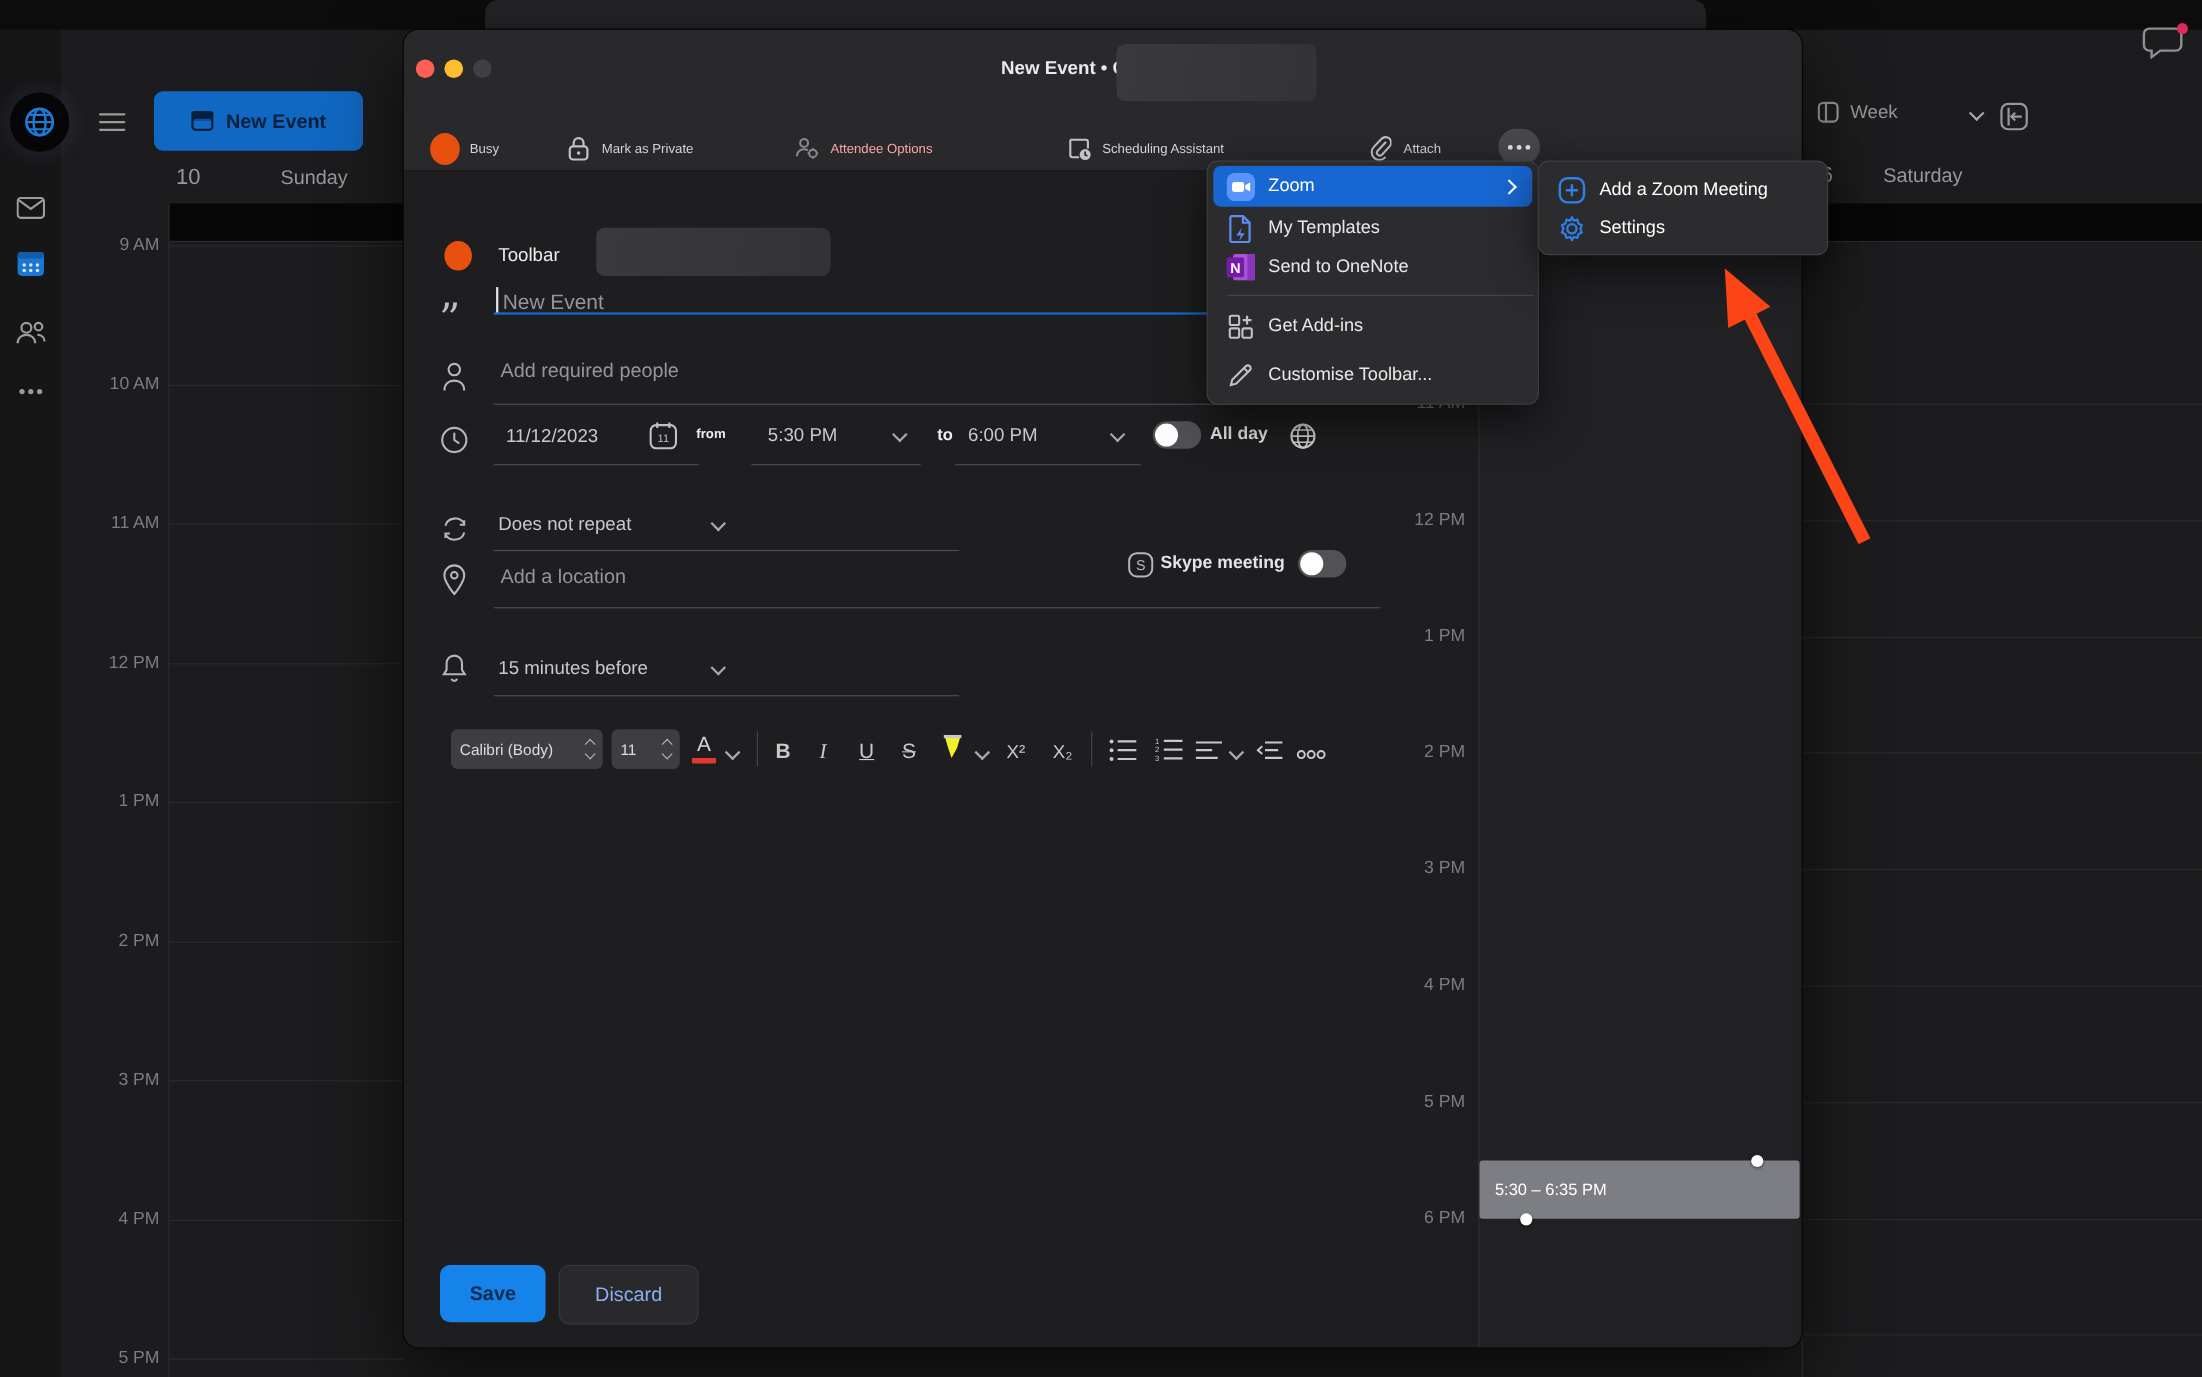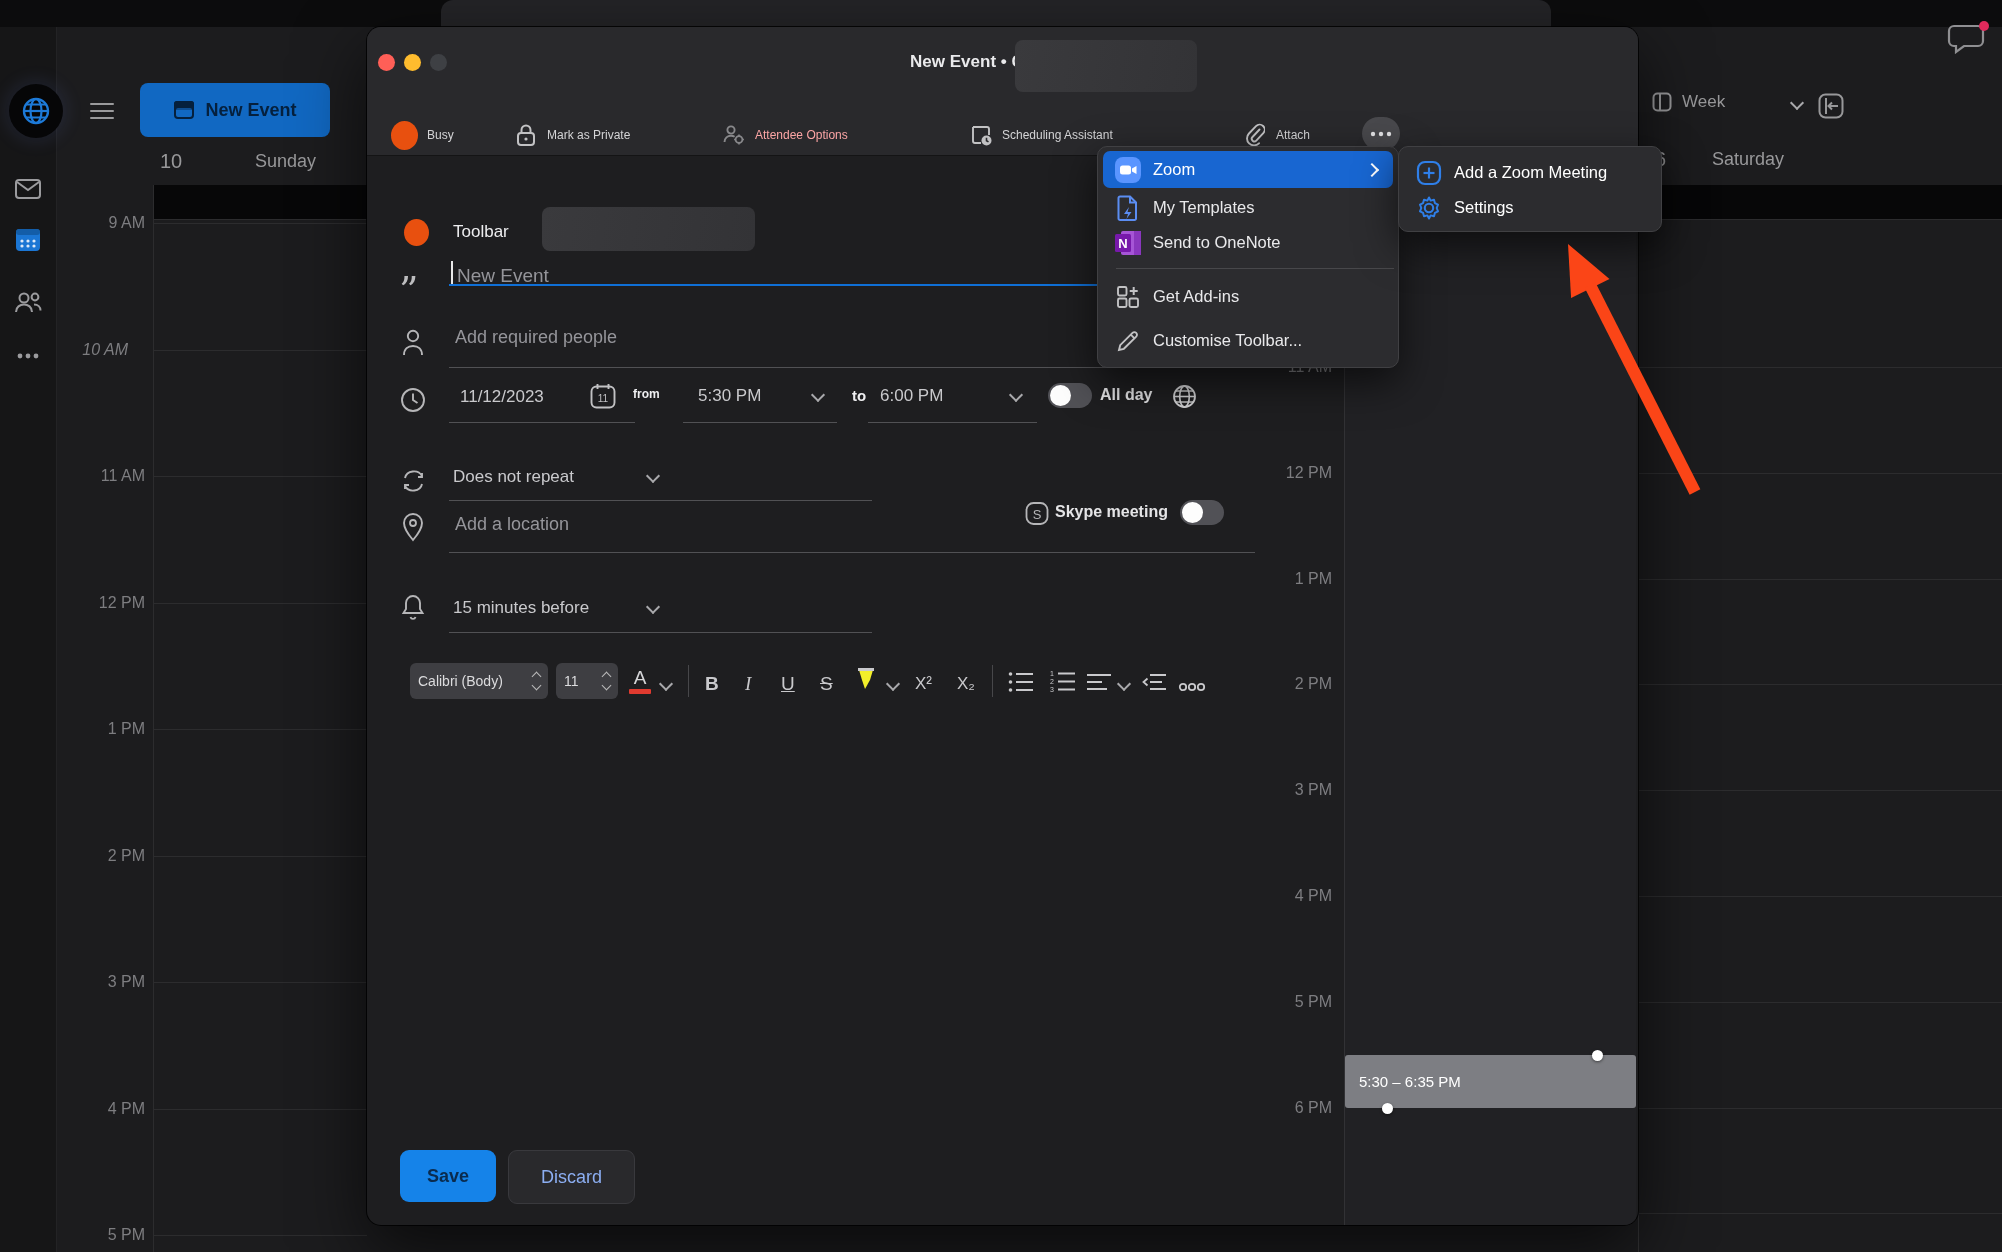--- a/index.html
+++ b/index.html
@@ -570,21 +570,21 @@
       </div>
     </div>
   </div>
 
   <svg class="abs" style="left: 1540px; top: 220px; z-index: 30;" width="190" height="300" viewBox="0 0 190 300">
     <polygon points="28,24 69.5,58.9 31.1,78.1" fill="#fb4517"></polygon>
     <line x1="50" y1="65" x2="155" y2="272" stroke="#fb4517" stroke-width="12"></line>
   </svg>
 
 <div class="abs timelabel txt" style="left: 75px; top: 214px;">9 AM</div>
-    <div class="abs timelabel txt" style="left: 58px; top: 340.5px; font-style: italic;">10 AM</div>
+    <div class="abs timelabel txt" style="left: 75px; top: 340.5px;">10 AM</div>
     <div class="abs timelabel txt" style="left: 75px; top: 467px;">11 AM</div>
     <div class="abs timelabel txt" style="left: 75px; top: 593.5px;">12 PM</div>
     <div class="abs timelabel txt" style="left: 75px; top: 720px;">1 PM</div>
     <div class="abs timelabel txt" style="left: 75px; top: 846.5px;">2 PM</div>
     <div class="abs timelabel txt" style="left: 75px; top: 973px;">3 PM</div>
     <div class="abs timelabel txt" style="left: 75px; top: 1099.5px;">4 PM</div>
     <div class="abs timelabel txt" style="left: 75px; top: 1226px;">5 PM</div>
     <div class="abs timelabel txt" style="left: 1262px; top: 358px; z-index: 11;">11 AM</div>
     <div class="abs timelabel txt" style="left: 1262px; top: 463.8px; z-index: 11;">12 PM</div>
     <div class="abs timelabel txt" style="left: 1262px; top: 569.6px; z-index: 11;">1 PM</div>

